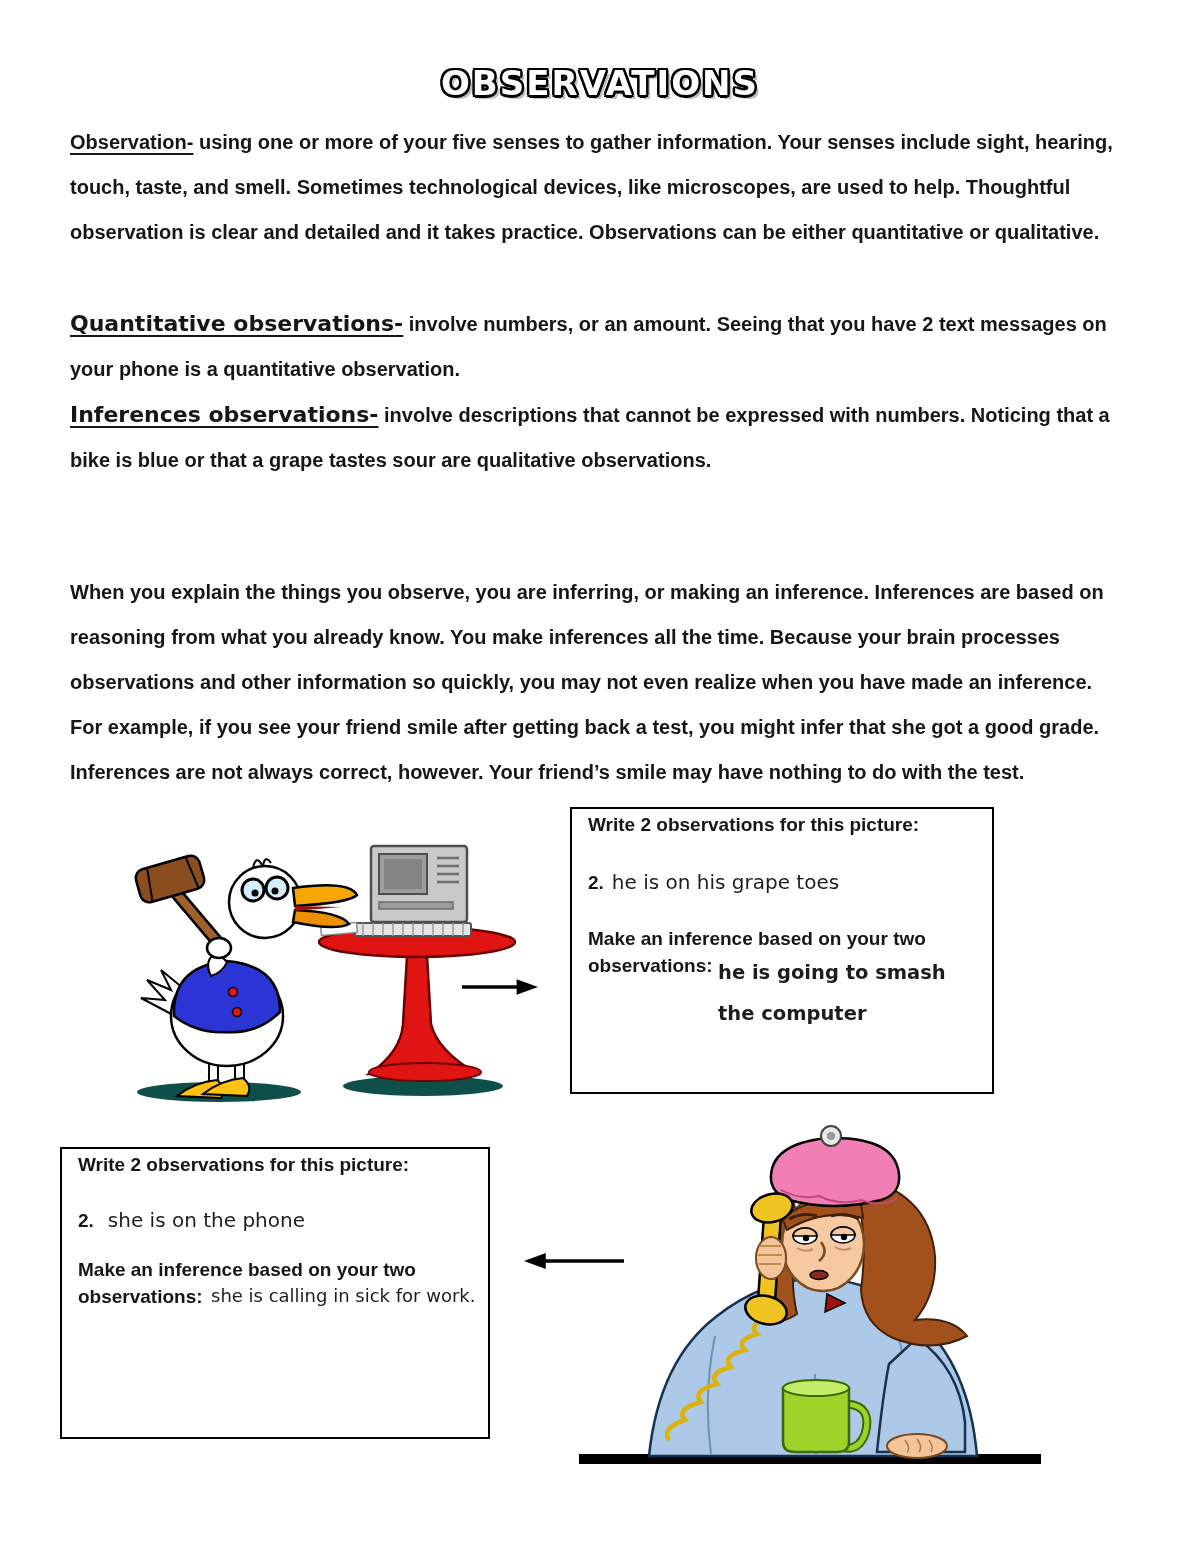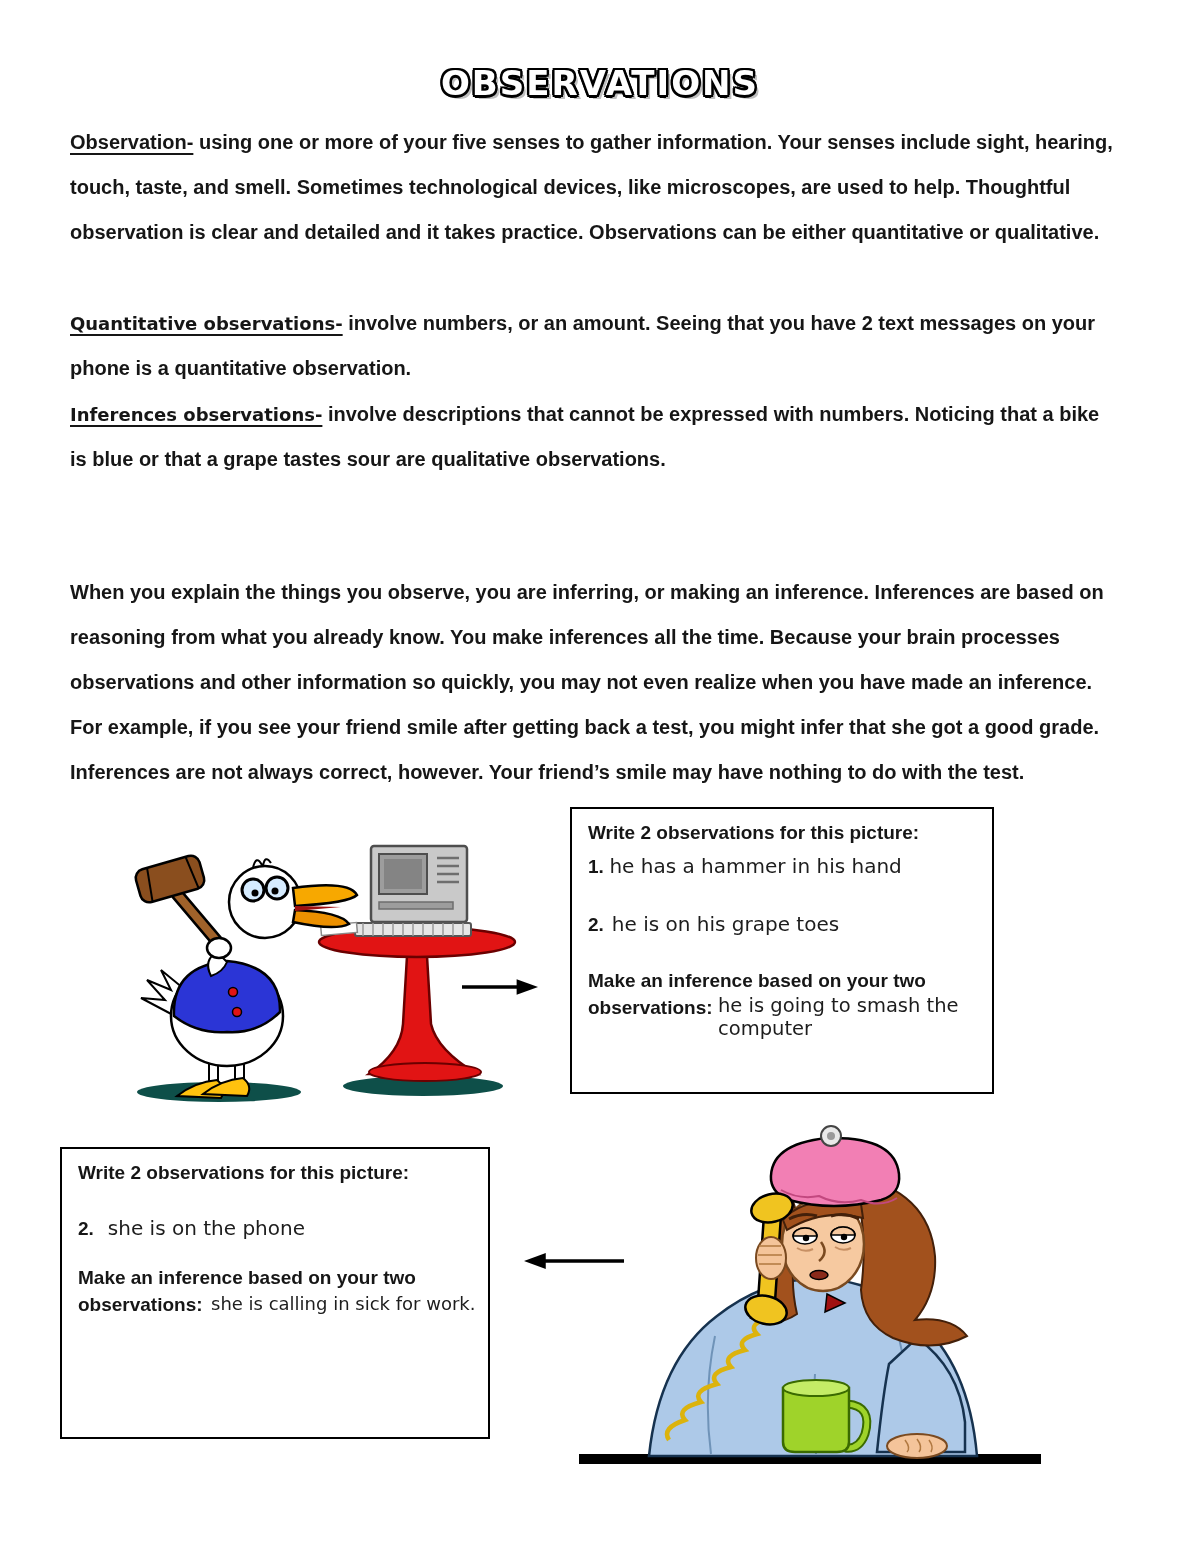--- a/index.html
+++ b/index.html
@@ -10,35 +10,35 @@
   .bubble{position:absolute;left:0;width:100%;text-align:center;margin:0;
           font-family:"DejaVu Sans",sans-serif;font-size:34px;font-weight:bold;letter-spacing:2px;
           color:#ffffff;
           text-shadow:-2px -2px 0 #000,2px -2px 0 #000,-2px 2px 0 #000,2px 2px 0 #000,
                       -2.5px 0 0 #000,2.5px 0 0 #000,0 -2.5px 0 #000,0 2.5px 0 #000,
                       4px 4px 0 #bfbfbf;}
 
   
   .para{position:absolute;left:70px;width:1046px;margin:0;font-size:20px;line-height:45px;font-weight:700;}
   .u{text-decoration:underline;text-decoration-thickness:2px;text-underline-offset:4px;}
-  .lead2{font-family:"DejaVu Sans",sans-serif;font-size:18px;font-weight:700;}
-
-  
-  .box{position:absolute;border:2.5px solid #000;background:#fff;box-sizing:border-box;padding:10px 16px;}
+  .lead2{font-family:"DejaVu Sans",sans-serif;font-size:22px;font-weight:700;}
+
+  
+  .box{position:absolute;border:2.5px solid #000;background:#fff;box-sizing:border-box;padding:2px 16px;}
   .box p{margin:0;}
   .prompt{font-size:19px;font-weight:700;line-height:27px;}
   .ans{font-size:20px;line-height:27px;}
   .num{font-weight:700;font-size:19px;}
   .hand{font-family:"DejaVu Sans",sans-serif;font-weight:400;color:#1d1d1d;}
 
   #box1 .ans1{margin-top:7px;}
   #box1 .ans2{margin-top:31px;}
   #box1 .ans2 .hand{margin-left:8px;}
   #box1 .p2{margin-top:29px;}
-  #box1 .inf{margin:-27px 0 0 130px;width:252px;font-size:19.5px;line-height:23px;}
+  #box1 .inf{margin:-27px 0 0 130px;width:252px;font-size:19.5px;line-height:41px;font-weight:bold;}
 
   #box2 .ans1{margin-top:12px;}
   #box2 .ans2{margin-top:29px;}
   #box2 .ans2 .hand{margin-left:14px;}
   #box2 .p2{margin-top:22px;}
   #box2 .inf{margin:-25px 0 0 133px;font-size:18px;white-space:nowrap;}
 
   
   #title-obs{top:63px;}
   #p1{top:120px;}
@@ -129,21 +129,20 @@
     </svg>
   </div>
 
   <svg id="arrow-right" viewBox="0 0 80 22" xmlns="http://www.w3.org/2000/svg">
     <line x1="0" y1="11" x2="58" y2="11" stroke="#000" stroke-width="3.5"></line>
     <polygon points="56,3 78,11 56,19" fill="#000"></polygon>
   </svg>
 
   <div id="box1" class="box">
     <p class="prompt">Write 2 observations for this picture:</p>
-    <p class="ans ans1"><span class="num">1.</span> <span class="hand">he has a hammer in his hand</span></p>
     <p class="ans ans2"><span class="num">2.</span><span class="hand">he is on his grape toes</span></p>
     <p class="prompt p2">Make an inference based on your two observations:</p>
     <div class="hand inf">he is going to smash the computer</div>
   </div>
 
   <div id="box2" class="box">
     <p class="prompt">Write 2 observations for this picture:</p>
     <p class="ans ans2"><span class="num">2.</span><span class="hand">she is on the phone</span></p>
     <p class="prompt p2">Make an inference based on your two observations:</p>
     <div class="hand inf">she is calling in sick for work.</div>

